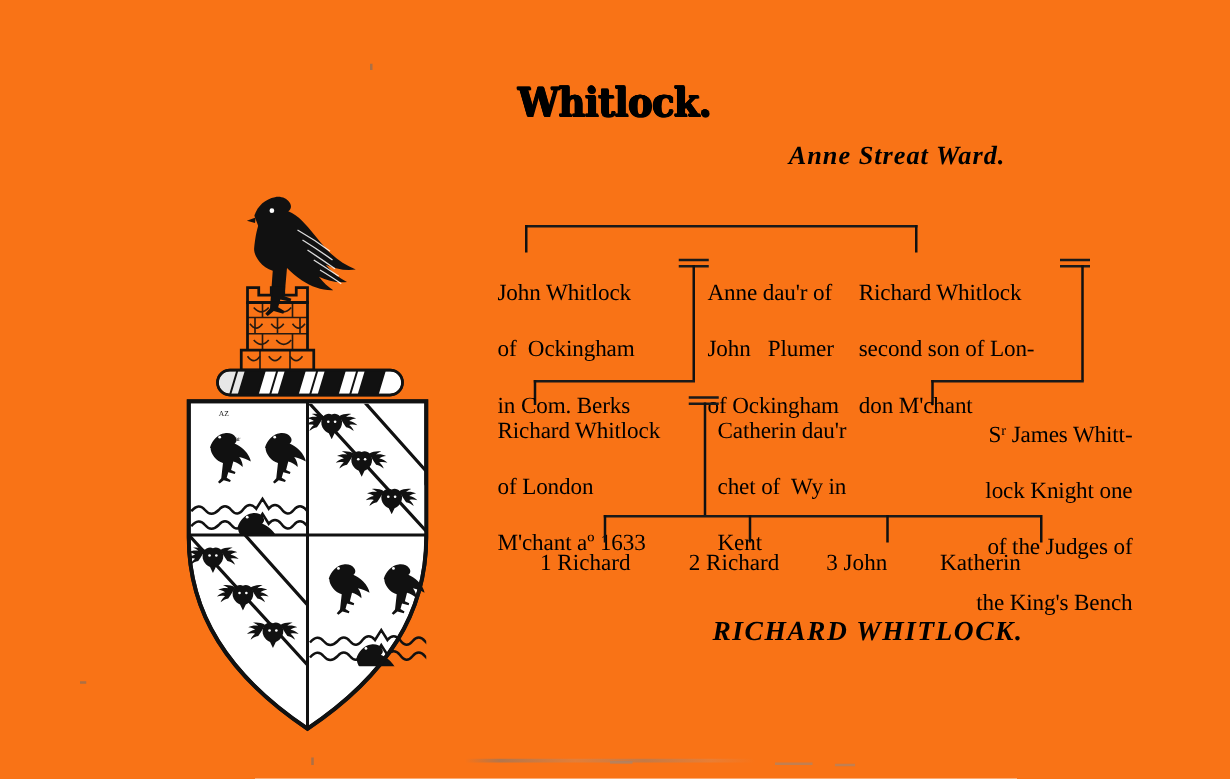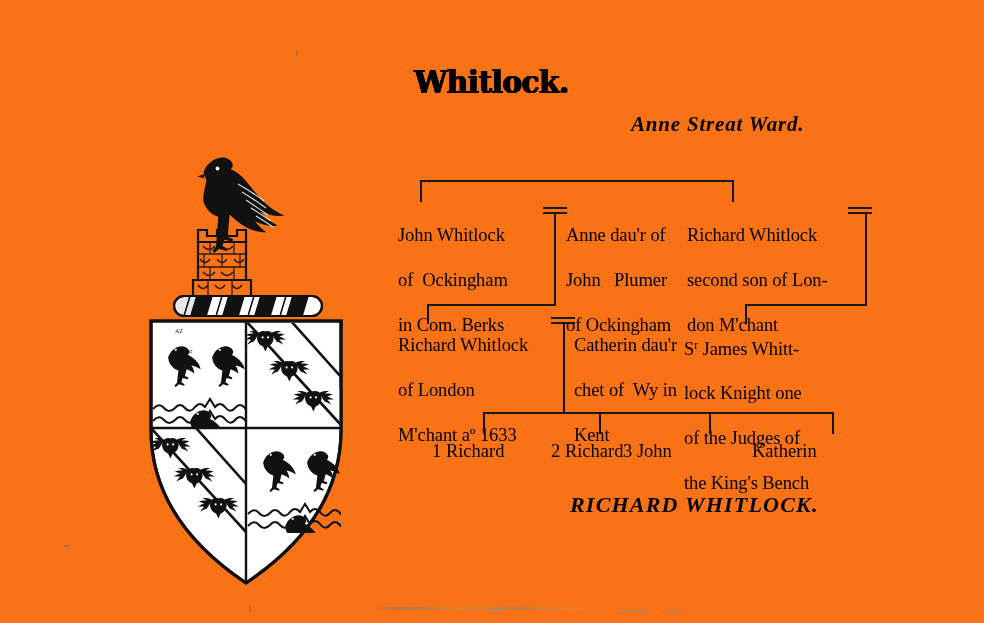--- a/index.html
+++ b/index.html
@@ -365,42 +365,42 @@
     <span class="ln">of London</span>
     <span class="ln">M'chant aº 1633</span>
   </div>
 
   <div class="ped-block" style="left:574px; top:311px; width:140px;">
     <span class="ln">Catherin dau'r</span>
     <span class="ln">chet of  Wy in</span>
     <span class="ln">Kent</span>
   </div>
 
-  <div class="ped-block" style="left:684px; top:311px; width:160px;">
+  <div class="ped-block" style="left:746px; top:311px; width:160px;text-align:right;">
     <span class="ln">S<sup class="abbr">r</sup> James Whitt-</span>
     <span class="ln">lock Knight one</span>
     <span class="ln">of the Judges of</span>
     <span class="ln">the King's Bench</span>
   </div>
 
   <div class="ln-h" style="left:483px; top:412px; width:350px;"></div>
   <div class="ln-v thick" style="left:483px; top:412px; height:22px;"></div>
   <div class="ln-v thick" style="left:599px; top:412px; height:22px;"></div>
   <div class="ln-v thick" style="left:709px; top:412px; height:22px;"></div>
   <div class="ln-v thick" style="left:832px; top:412px; height:22px;"></div>
 
   <div class="child-label" style="left:432px; top:440px;">
     <span>1</span>
     <span>Richard</span>
   </div>
   <div class="child-label" style="left:551px; top:440px;">
     <span>2</span>
     <span>Richard</span>
   </div>
-  <div class="child-label" style="left:623px; top:440px;">
+  <div class="child-label" style="left:661px; top:440px;">
     <span>3</span>
     <span>John</span>
   </div>
   <div class="child-label" style="left:752px; top:440px;">
     <span>Katherin</span>
   </div>
 
   <div class="signature">RICHARD WHITLOCK.</div>
 
   <div class="scan-smudge"></div>

